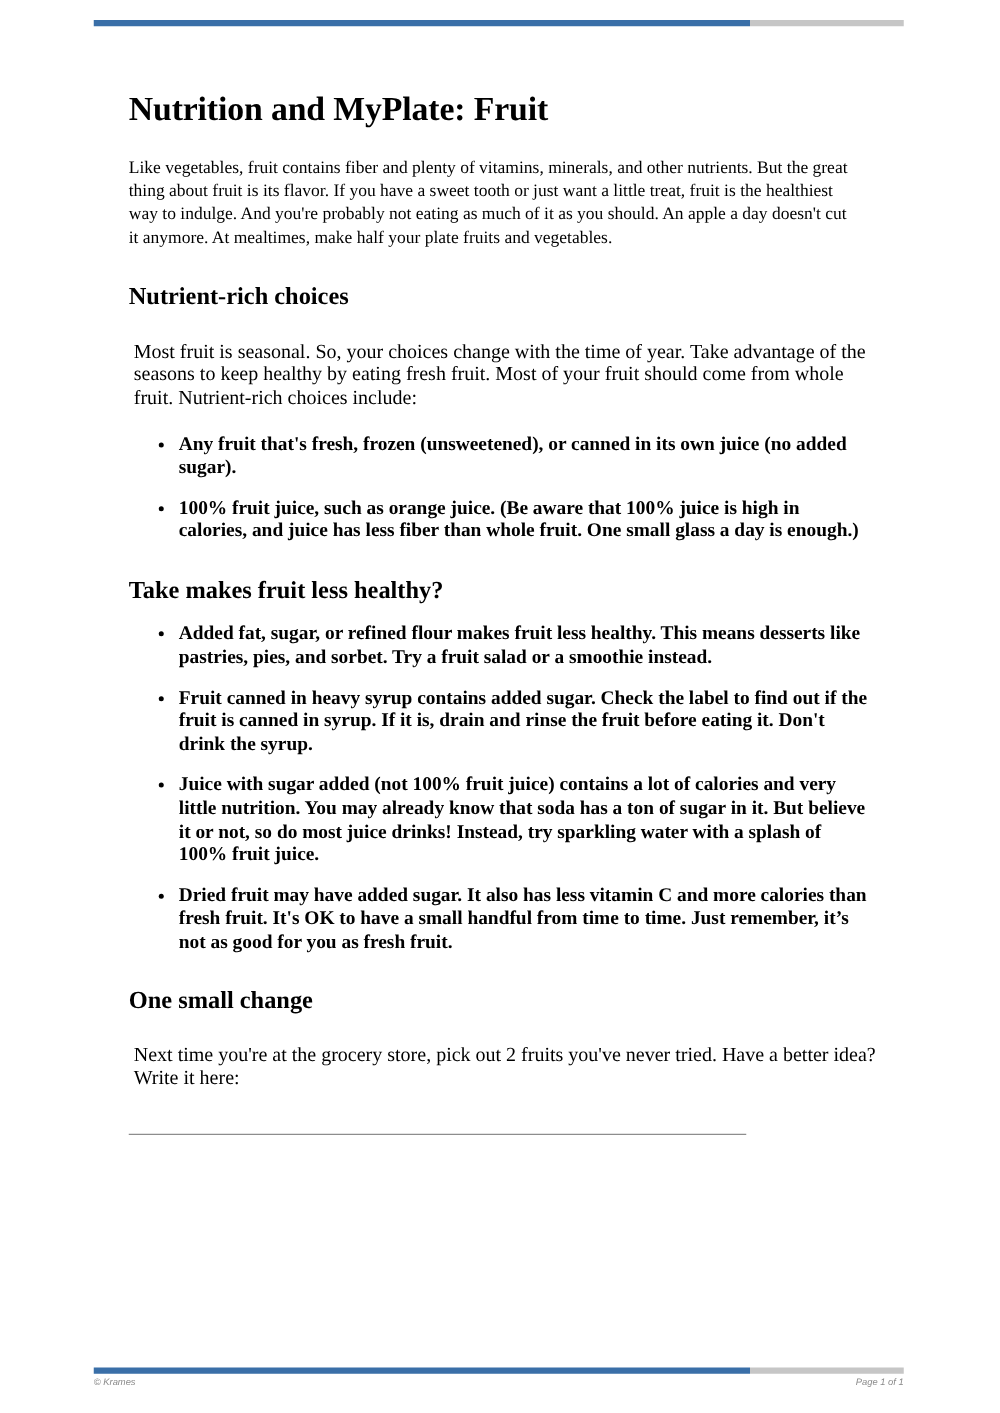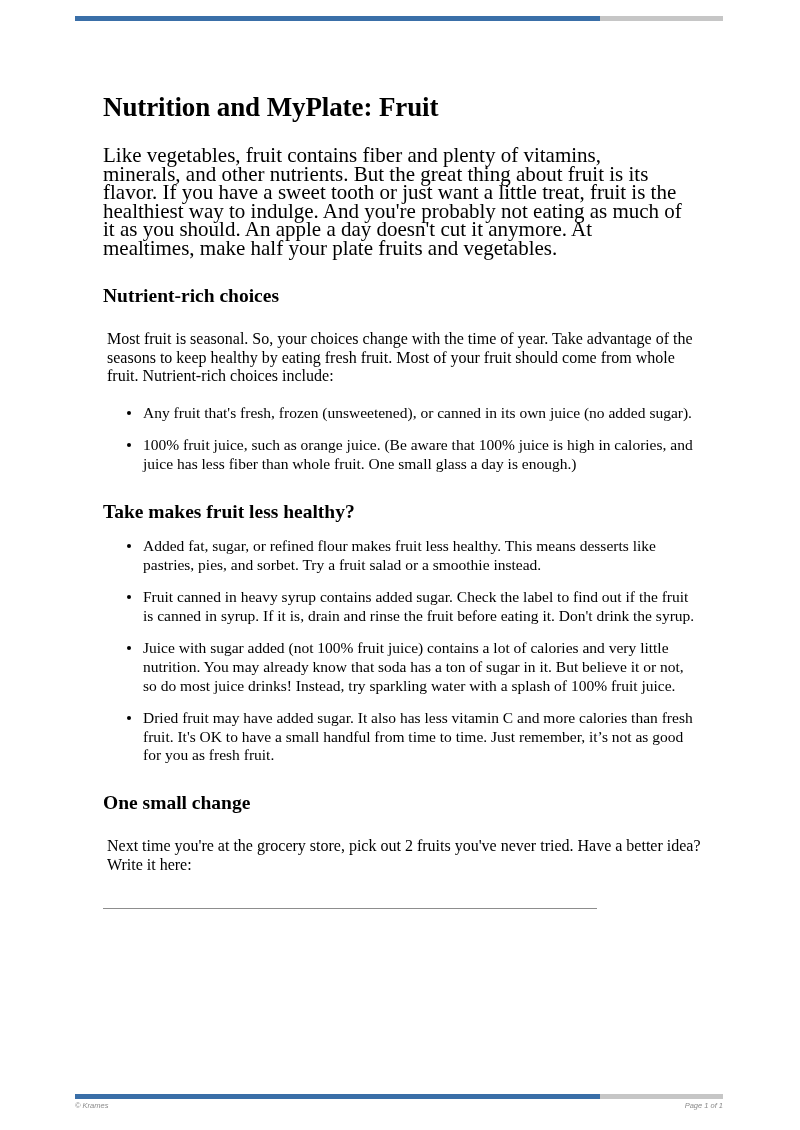--- a/index.html
+++ b/index.html
@@ -44,27 +44,27 @@
     top: 0;
     width: 594px;
   }
 
   h1.doc-title {
     font-family: "Liberation Serif", "DejaVu Serif", serif;
     font-size: 27px;
     font-weight: bold;
     letter-spacing: -0.1px;
     margin: 0;
-    padding-top: 92px;
+    padding-top: 72px;
     line-height: 1.15;
     color: #000;
   }
 
   p.intro {
-    font-size: 21px;
+    font-size: 14px;
     line-height: 18.6px;
     margin: 0;
     padding-top: 23px;
     text-align: left;
     width: 580px;
   }
 
   h2.section-title {
     font-size: 19.5px;
     font-weight: bold;
@@ -80,20 +80,21 @@
     margin: 4px;
     padding-top: 19px;
     width: 594px;
   }
 
   ul.bullets {
     list-style: none;
     margin: 0;
     padding: 0;
     padding-top: 14px;
+    font-weight: bold;
   }
   ul.bullets li {
     position: relative;
     padding-left: 40px;
     font-size: 15.5px;
     line-height: 18.6px;
     margin-bottom: 14px;
     width: 555px;
   }
   ul.bullets li:last-child { margin-bottom: 0; }

